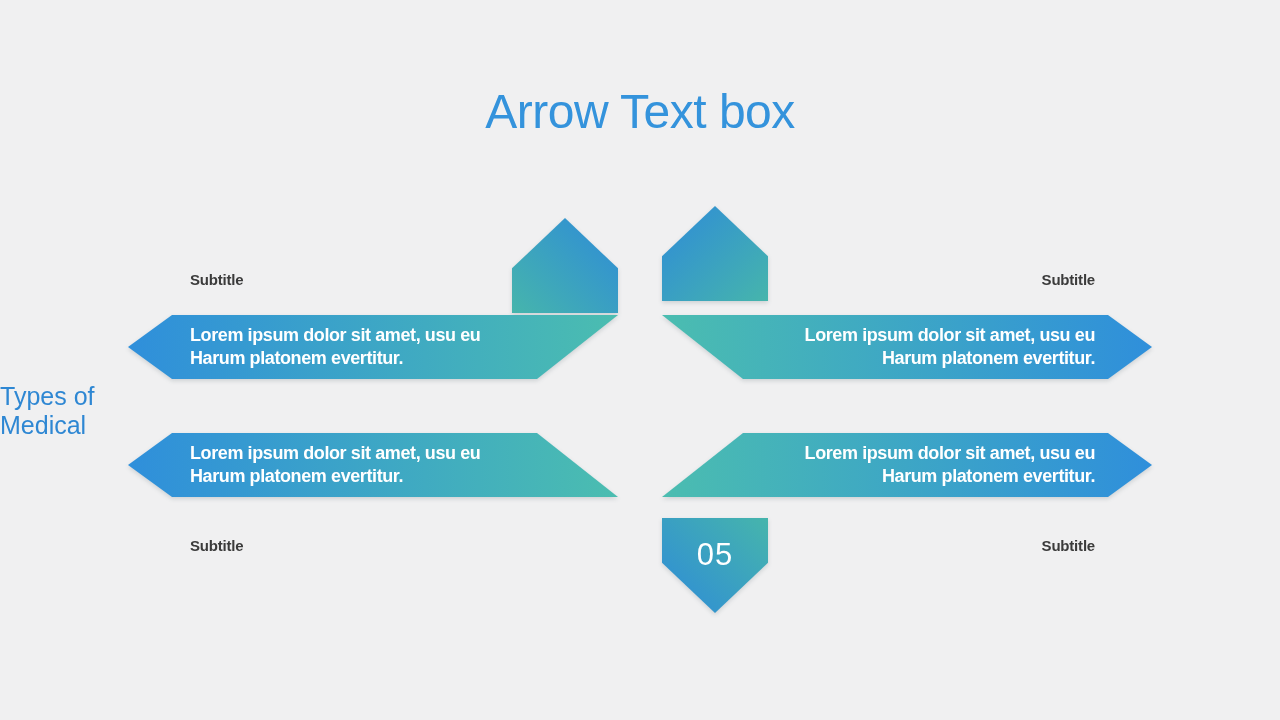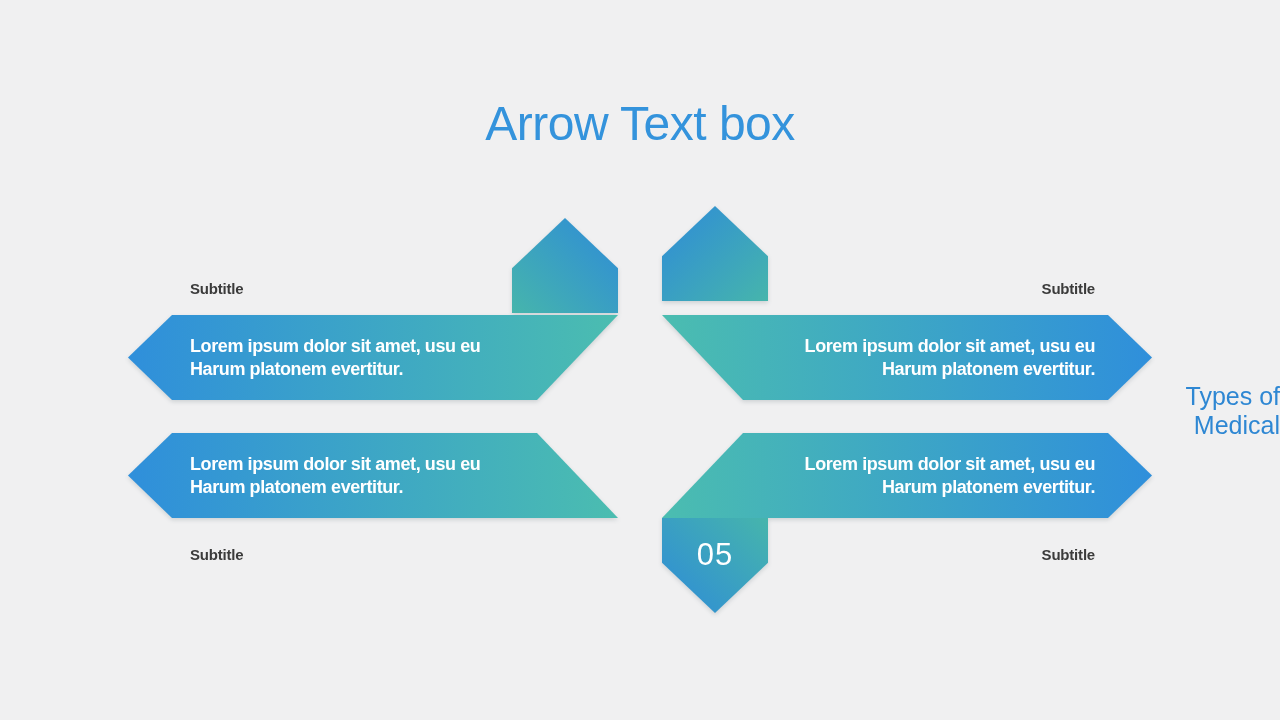--- a/index.html
+++ b/index.html
@@ -13,38 +13,38 @@
     width: 1280px;
     height: 720px;
     background: #F0F0F1;
     overflow: hidden;
   }
   .title {
     position: absolute;
     left: 0;
     right: 0;
     top: 84px;
-    margin: 12px;
+    margin: 0;
     text-align: center;
     font-size: 48px;
     font-weight: 400;
     letter-spacing: -0.5px;
     color: #3493DC;
     line-height: 56px;
   }
   .group {
     position: absolute;
     inset: 0;
     filter: drop-shadow(0 2px 2px rgba(30, 55, 70, 0.16));
   }
   
   .banner {
     position: absolute;
     width: 490px;
-    height: 85px;
+    height: 64px;
     box-sizing: border-box;
     display: flex;
     align-items: center;
   }
   .banner-text {
     color: #FFFFFF;
     font-size: 18px;
     font-weight: 700;
     letter-spacing: -0.4px;
     line-height: 23px;
@@ -106,33 +106,32 @@
   .pent-up .num   { top: 48px; margin-top: 48px; }
   .pent-down .num { top: 22px; }
   
   .subtitle {
     position: absolute;
     font-size: 15px;
     font-weight: 700;
     letter-spacing: -0.2px;
     color: #3B3B3B;
     line-height: 17px;
-    margin-top: 9px;
   }
   .s1 { left: 190px;  top: 271px; }
   .s2 { right: 185px; top: 271px; text-align: right; }
   .s3 { left: 190px;  top: 537px; }
   .s4 { right: 185px; top: 537px; text-align: right; }
   
   .caption {
     position: absolute;
     left: 0;
     right: 0;
     top: 382px;
-    text-align: right;
+    text-align: left;
     font-size: 25px;
     font-weight: 400;
     color: #2E87D3;
     line-height: 29px;
     white-space: pre-line;
   }
 </style>
 </head>
 <body>
 

